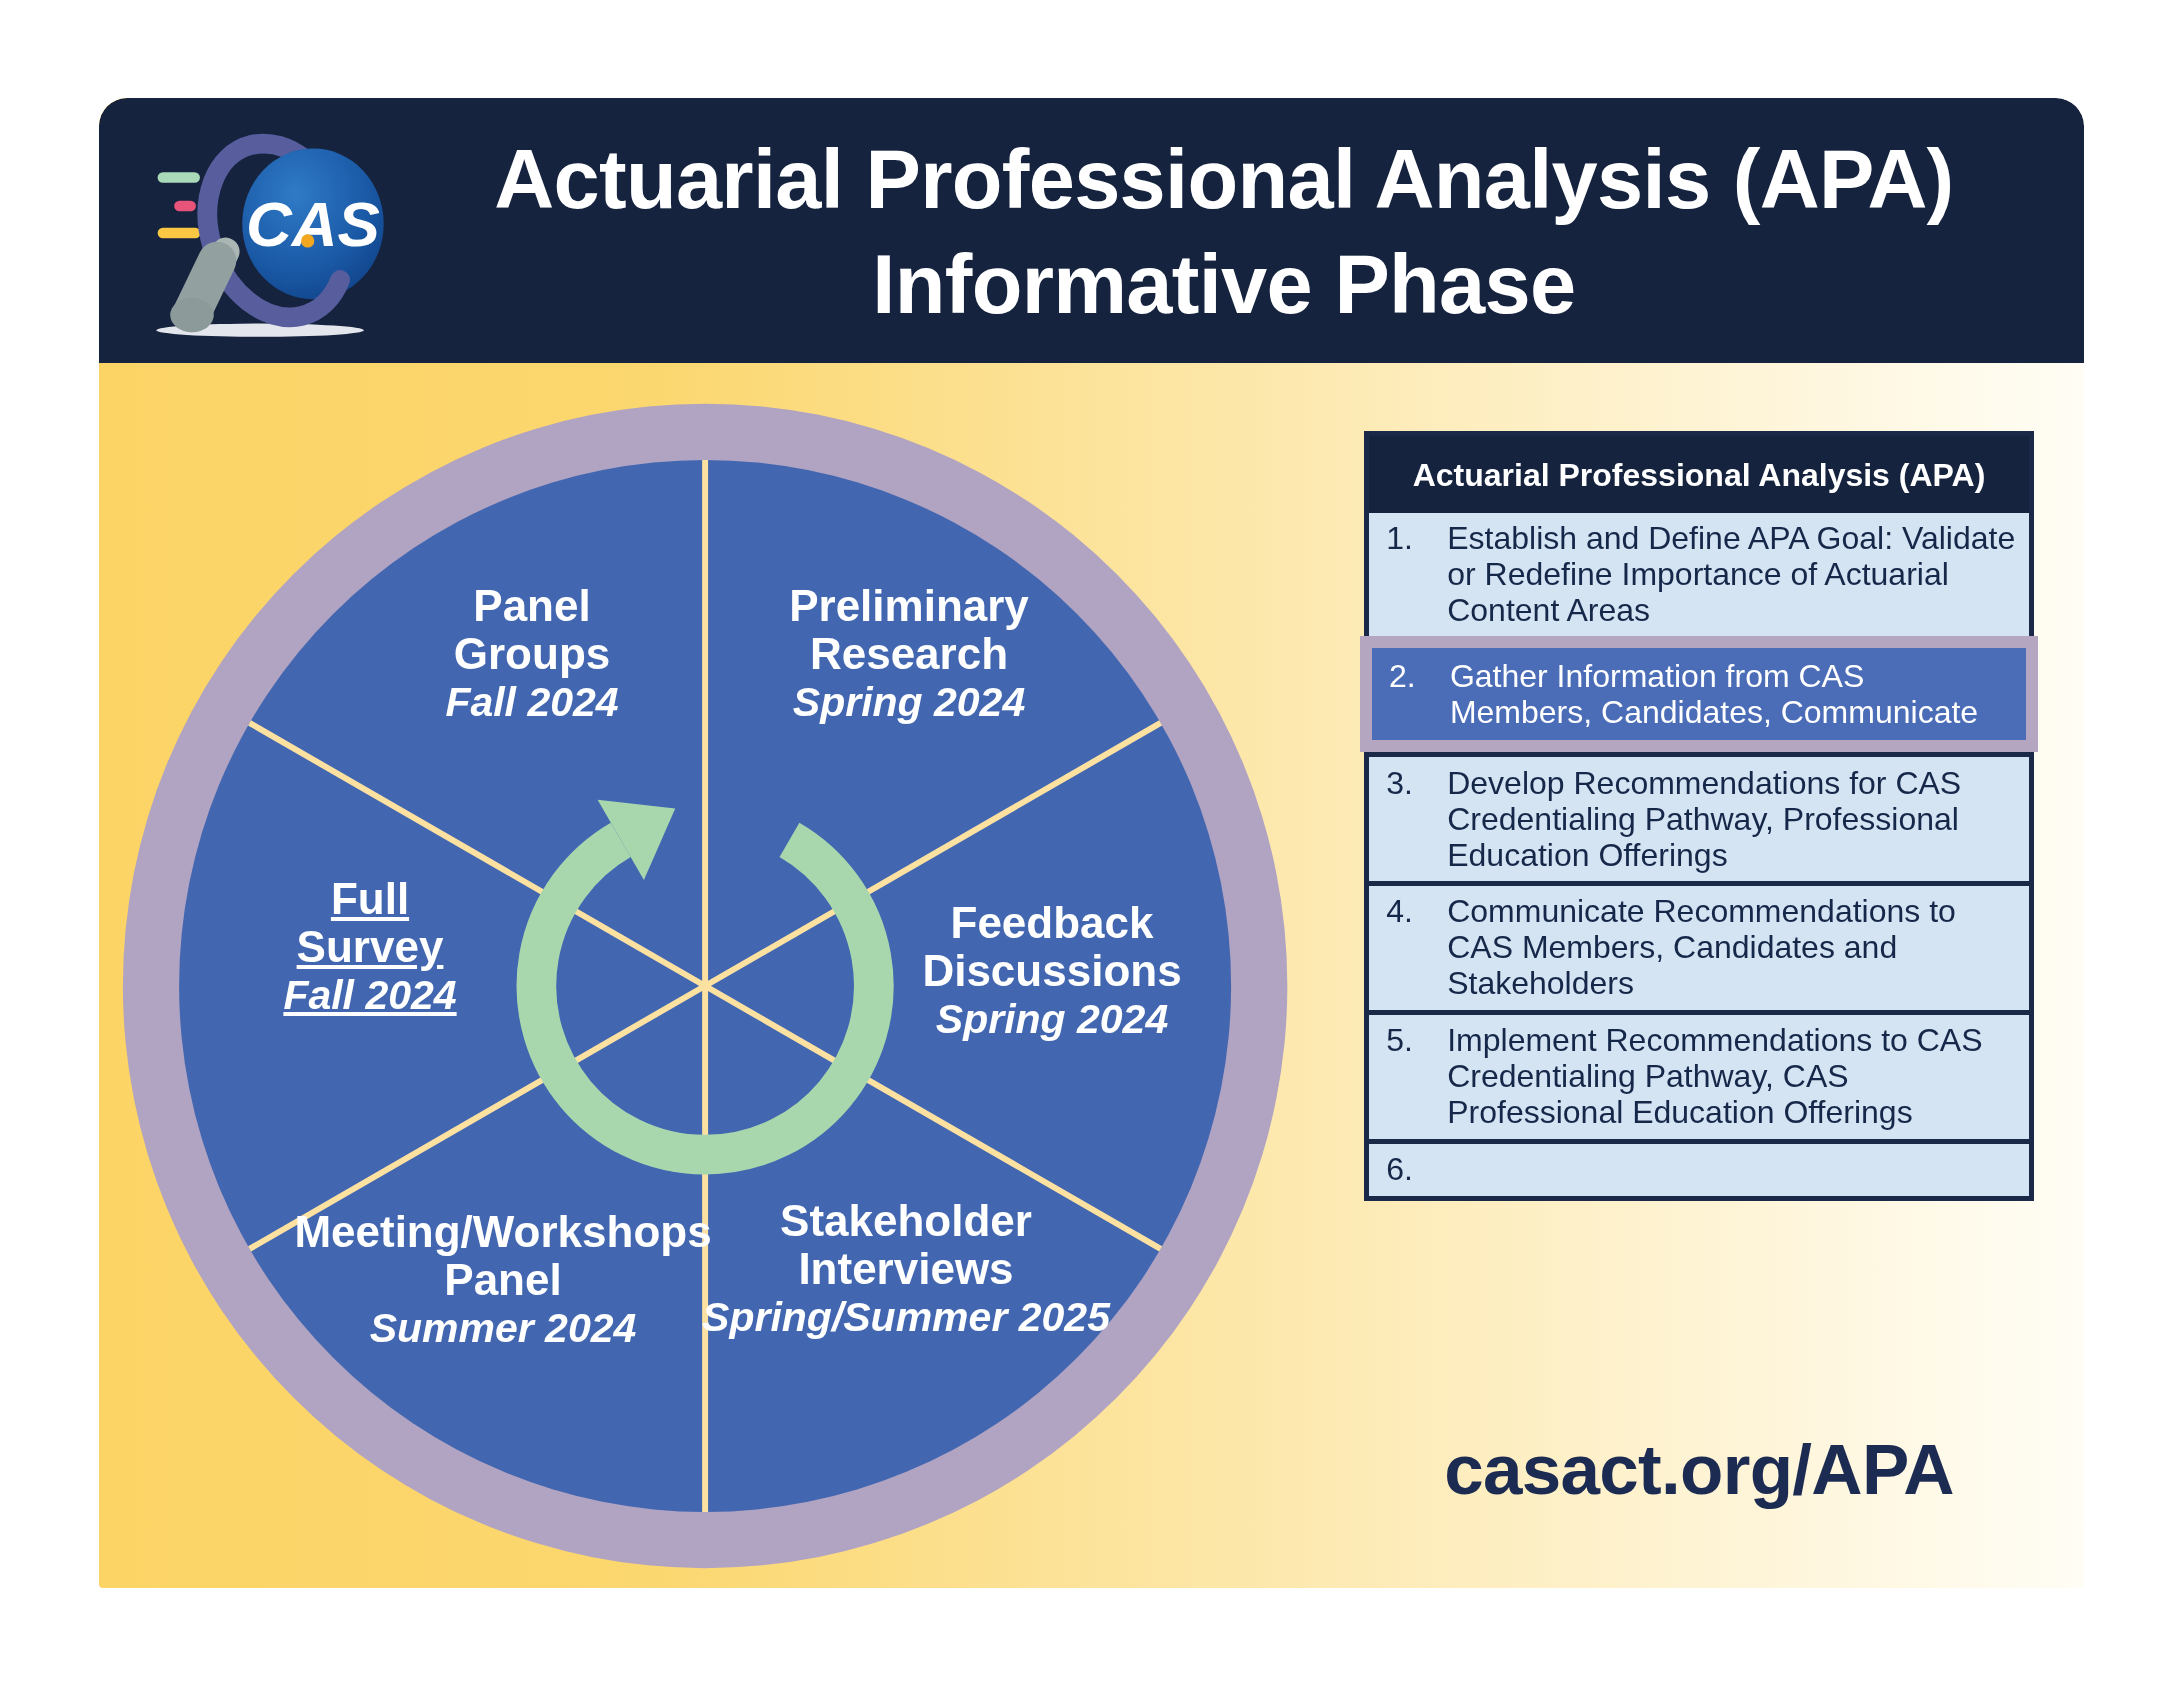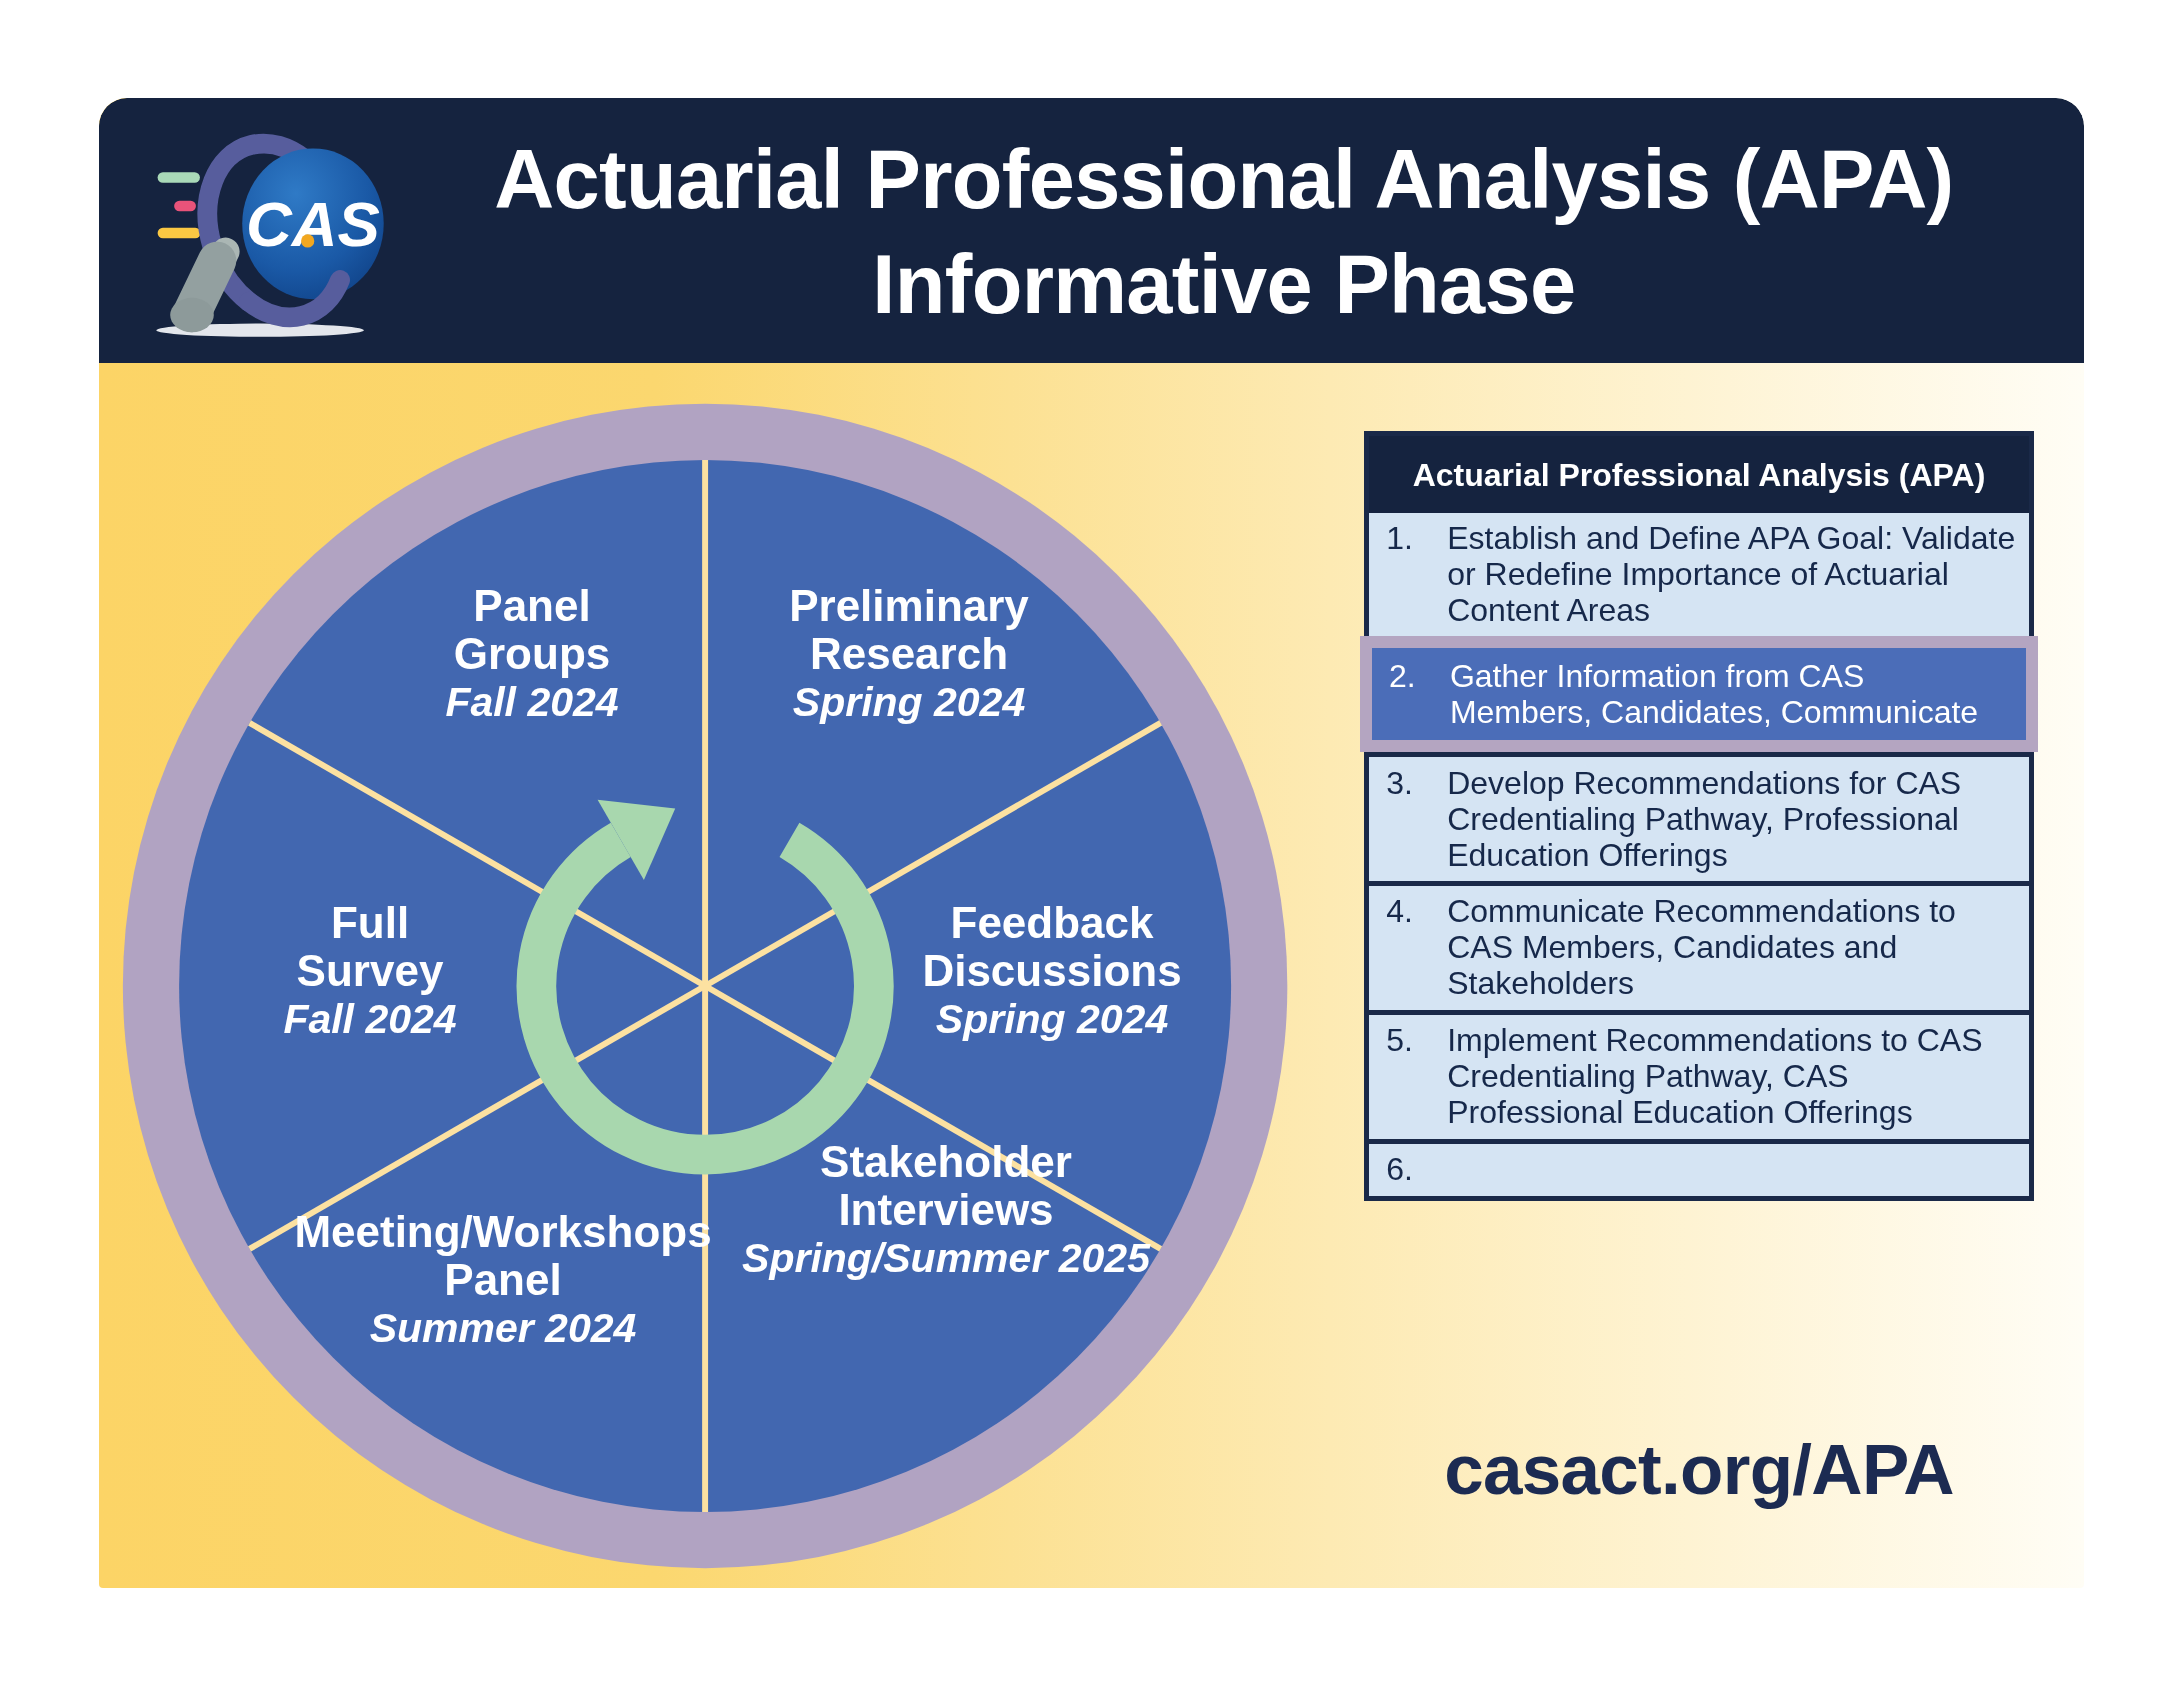--- a/index.html
+++ b/index.html
@@ -97,36 +97,36 @@
   <div class="wedge" style="left:433px;top:556px;">
     <div class="nm">Panel</div>
     <div class="nm">Groups</div>
     <div class="dt">Fall 2024</div>
   </div>
   <div class="wedge" style="left:810px;top:556px;">
     <div class="nm">Preliminary</div>
     <div class="nm">Research</div>
     <div class="dt">Spring 2024</div>
   </div>
-  <div class="wedge" style="left:271px;top:873px;">
+  <div class="wedge" style="left:271px;top:849px;text-decoration:underline;">
     <div class="nm">Full</div>
     <div class="nm">Survey</div>
     <div class="dt">Fall 2024</div>
   </div>
   <div class="wedge" style="left:953px;top:873px;">
     <div class="nm">Feedback</div>
     <div class="nm">Discussions</div>
     <div class="dt">Spring 2024</div>
   </div>
   <div class="wedge" style="left:404px;top:1182px;">
     <div class="nm">Meeting/Workshops</div>
     <div class="nm">Panel</div>
     <div class="dt">Summer 2024</div>
   </div>
-  <div class="wedge" style="left:807px;top:1112px;margin-left:40px;">
+  <div class="wedge" style="left:807px;top:1171px;">
     <div class="nm">Stakeholder</div>
     <div class="nm">Interviews</div>
     <div class="dt">Spring/Summer 2025</div>
   </div>
 
   <aside class="panel">
     <div class="panel-hdr">
       <div>Actuarial Professional Analysis (APA)</div>
     </div>
 

